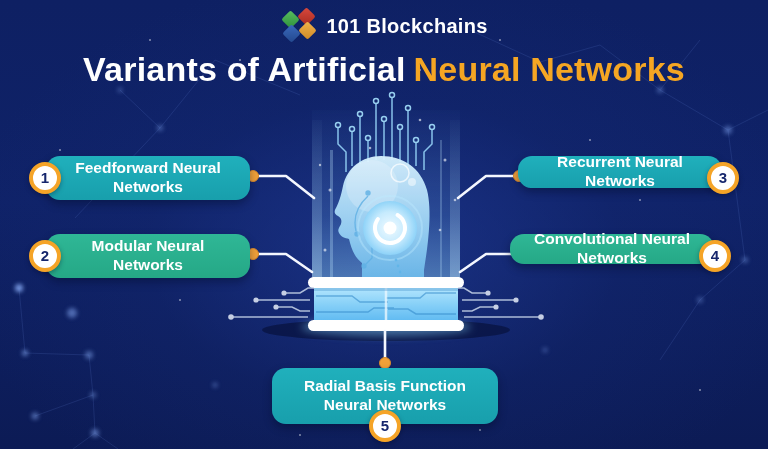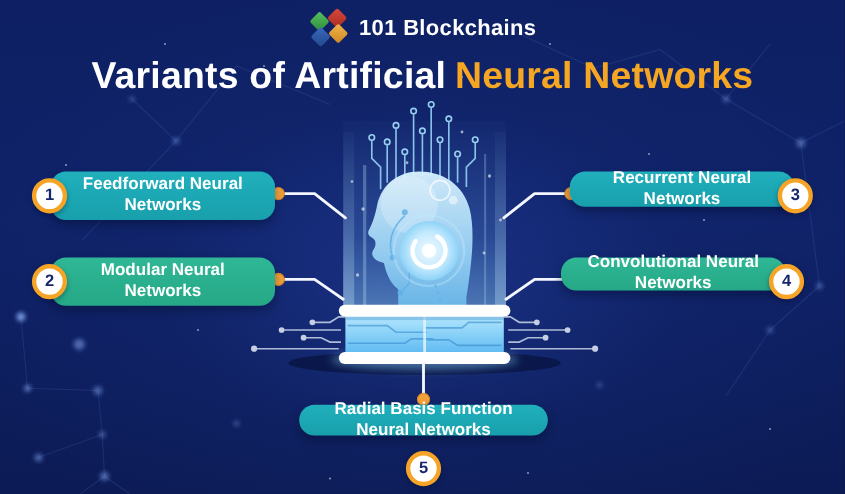--- a/index.html
+++ b/index.html
@@ -27,21 +27,21 @@
     color:#fff;font-weight:700;font-size:15.5px;line-height:1.22;
     box-shadow:0 4px 9px rgba(3,10,38,.4);
   }
   .item-label{white-space:pre-line;}
   .teal{background:linear-gradient(180deg,#20B0BC 0%,#189FAC 100%);}
   .green{background:linear-gradient(180deg,#2FB796 0%,#25A886 100%);}
   .box-1{left:46px;top:156px;width:204px;height:44px;}
   .box-2{left:46px;top:234px;width:204px;height:44px;}
   .box-3{left:518px;top:156px;width:204px;height:32px;}
   .box-4{left:510px;top:234px;width:204px;height:30px;}
-  .box-5{left:272px;top:368px;width:226px;height:28px;}
+  .box-5{left:272px;top:368px;width:226px;height:56px;}
   .num-badge{
     position:absolute;width:24px;height:24px;border-radius:50%;
     background:#FFFFFF;border:4px solid #F5A427;color:#16266C;
     font-weight:700;font-size:15px;display:flex;align-items:center;justify-content:center;
     box-shadow:0 2px 5px rgba(3,10,38,.35);
   }
   .badge-left{left:-17px;top:6px;}
   .badge-right{right:-17px;top:6px;}
   .badge-bottom{left:50%;margin-left:-16px;top:42px;}
 </style>

